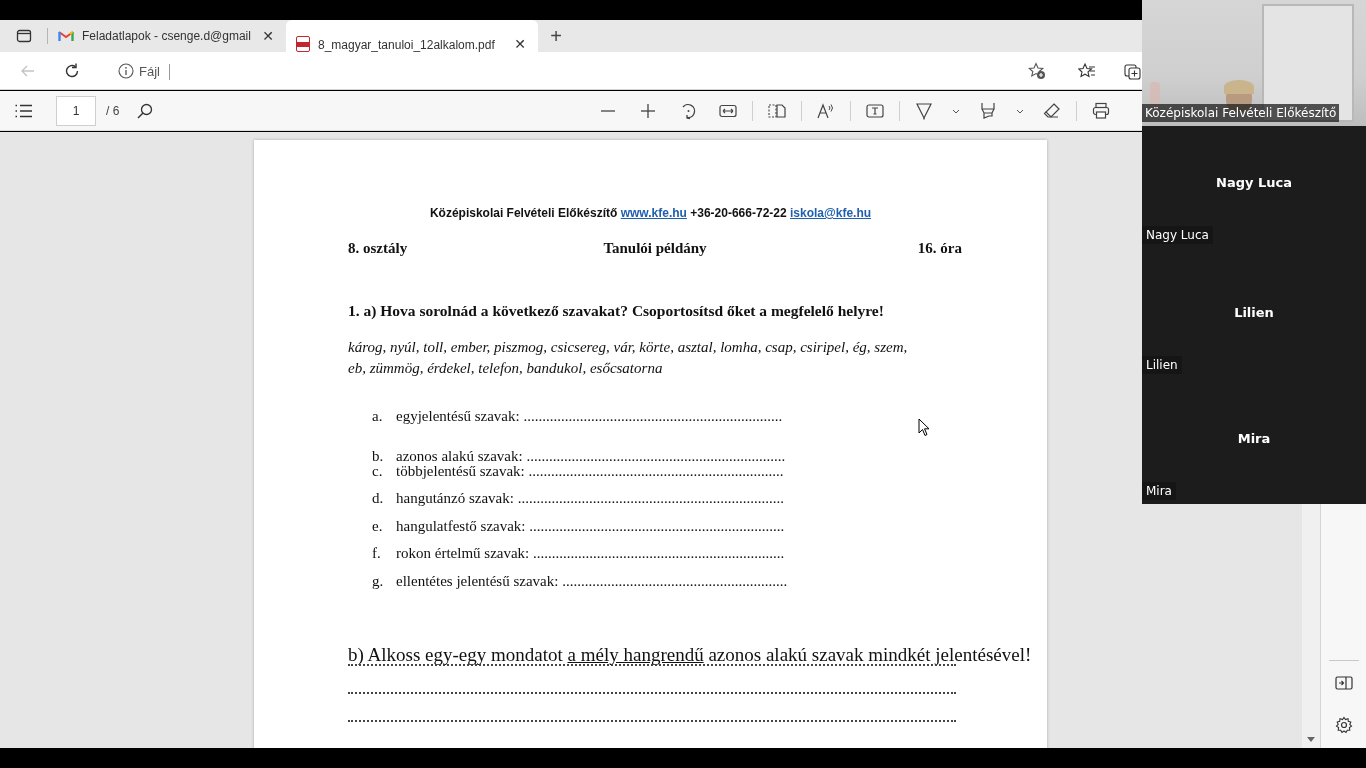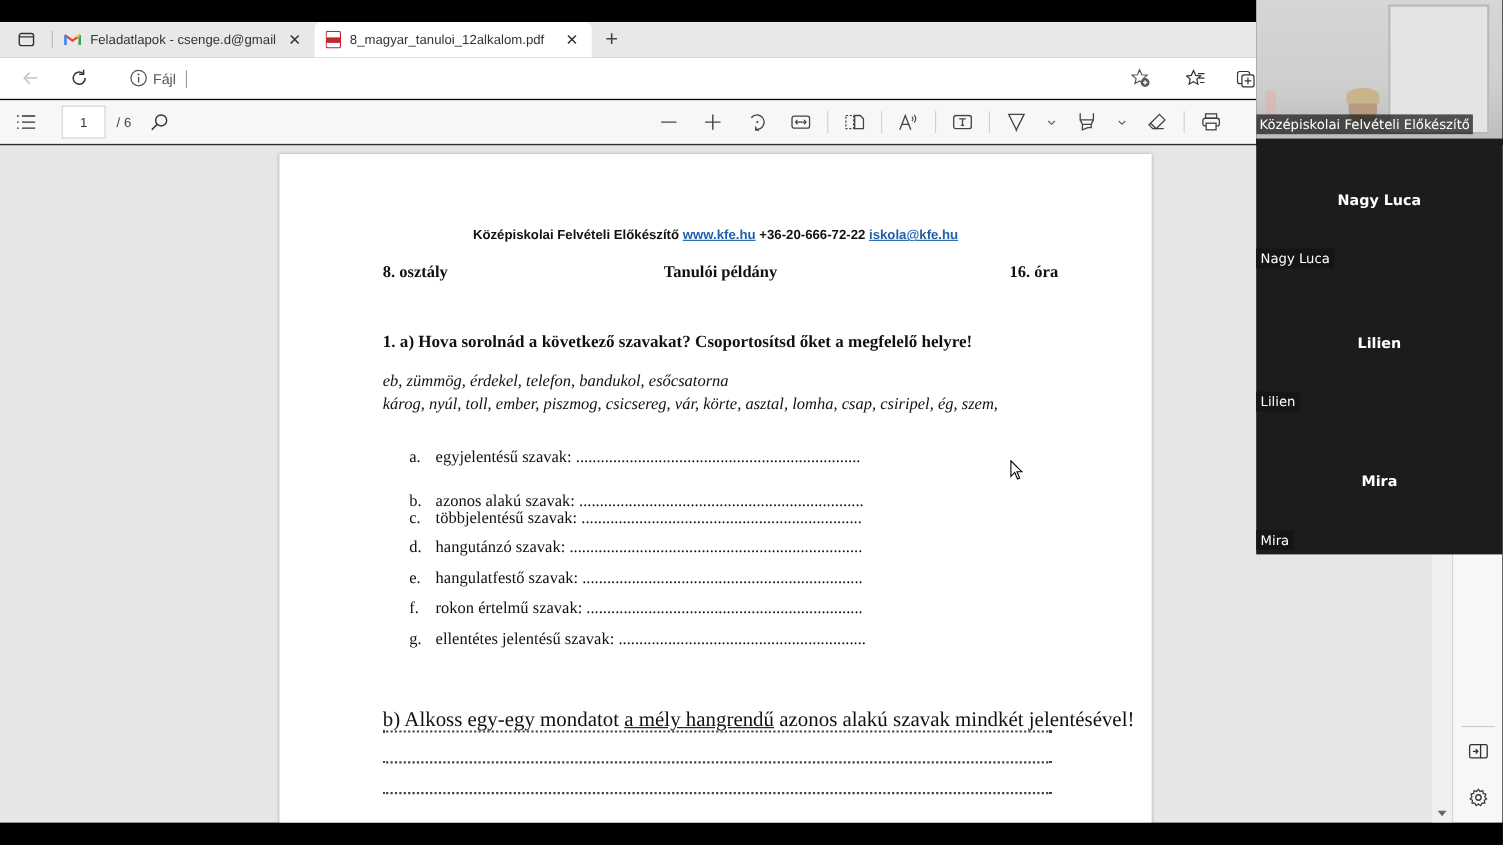--- a/index.html
+++ b/index.html
@@ -8,21 +8,21 @@
 
   
   .topbar { position: absolute; left: 0; top: 0; width: 1366px; height: 20px; background: #000; }
 
   
   .tabstrip { position: absolute; left: 0; top: 20px; width: 1142px; height: 32px; background: #e8e8e8; display: flex; align-items: stretch; }
   .tab-actions { width: 48px; display: flex; align-items: center; justify-content: center; position: relative; }
   .tab-actions::after { content: ""; position: absolute; right: 0; top: 8px; height: 16px; width: 1px; background: #b5b5b5; }
   .tab { display: flex; align-items: center; height: 32px; padding: 0 10px; font-size: 12px; color: #333; gap: 8px; position: relative; }
   .tab.inactive { width: 238px; }
-  .tab.active { width: 252px; background: #fff; border-radius: 6px 6px 0 0; margin-top: 0; }
+  .tab.active { width: 252px; background: #fff; border-radius: 6px 6px 0 0; margin-top: 0; align-items: flex-end; }
   .tab .title { flex: 1; white-space: nowrap; overflow: hidden; text-overflow: clip; }
   .tab .close { font-size: 14px; color: #333; width: 16px; text-align: center; }
   .newtab { width: 36px; display: flex; align-items: center; justify-content: center; font-size: 20px; color: #444; }
 
   
   .addrbar { position: absolute; left: 0; top: 52px; width: 1142px; height: 38px; background: #fff; display: flex; align-items: center; border-bottom: 1px solid #d5d5d5; }
   .nav-btn { width: 44px; height: 38px; display: flex; align-items: center; justify-content: center; color: #444; font-size: 18px; }
   .nav-btn.disabled { color: #bbb; }
   .urlbox { position: absolute; left: 104px; top: 3px; width: 918px; height: 32px; display: flex; align-items: center; font-size: 13px; color: #222; }
   .url-info { display: flex; align-items: center; gap: 5px; color: #555; padding-left: 14px; padding-right: 10px; position: relative; justify-content: center; }
@@ -273,22 +273,22 @@
         <span>+36-20-666-72-22</span>
         <a>iskola@kfe.hu</a>
       </div>
       <div class="pg-meta">
         <span class="l">8. osztály</span>
         <span class="c">Tanulói példány</span>
         <span class="r">16. óra</span>
       </div>
       <div class="q1">1. a) Hova sorolnád a következő szavakat? Csoportosítsd őket a megfelelő helyre!</div>
       <div class="words">
+        <div>károg, nyúl, toll, ember, piszmog, csicsereg, vár, körte, asztal, lomha, csap, csiripel, ég, szem,</div>
         <div>eb, zümmög, érdekel, telefon, bandukol, esőcsatorna</div>
-        <div>károg, nyúl, toll, ember, piszmog, csicsereg, vár, körte, asztal, lomha, csap, csiripel, ég, szem,</div>
       </div>
       <div class="list">
         <div class="row" style="top:0px;"><span class="letter">a.</span><span>egyjelentésű szavak:</span> <span>.....................................................................</span></div>
         <div class="row" style="top:40px;"><span class="letter">b.</span><span>azonos alakú szavak:</span> <span>.....................................................................</span></div>
         <div class="row" style="top:55px;"><span class="letter">c.</span><span>többjelentésű szavak:</span> <span>....................................................................</span></div>
         <div class="row" style="top:82px;"><span class="letter">d.</span><span>hangutánzó szavak:</span> <span>.......................................................................</span></div>
         <div class="row" style="top:110px;"><span class="letter">e.</span><span>hangulatfestő szavak:</span> <span>....................................................................</span></div>
         <div class="row" style="top:137px;"><span class="letter">f.</span><span>rokon értelmű szavak:</span> <span>...................................................................</span></div>
         <div class="row" style="top:165px;"><span class="letter">g.</span><span>ellentétes jelentésű szavak:</span> <span>............................................................</span></div>
       </div>

